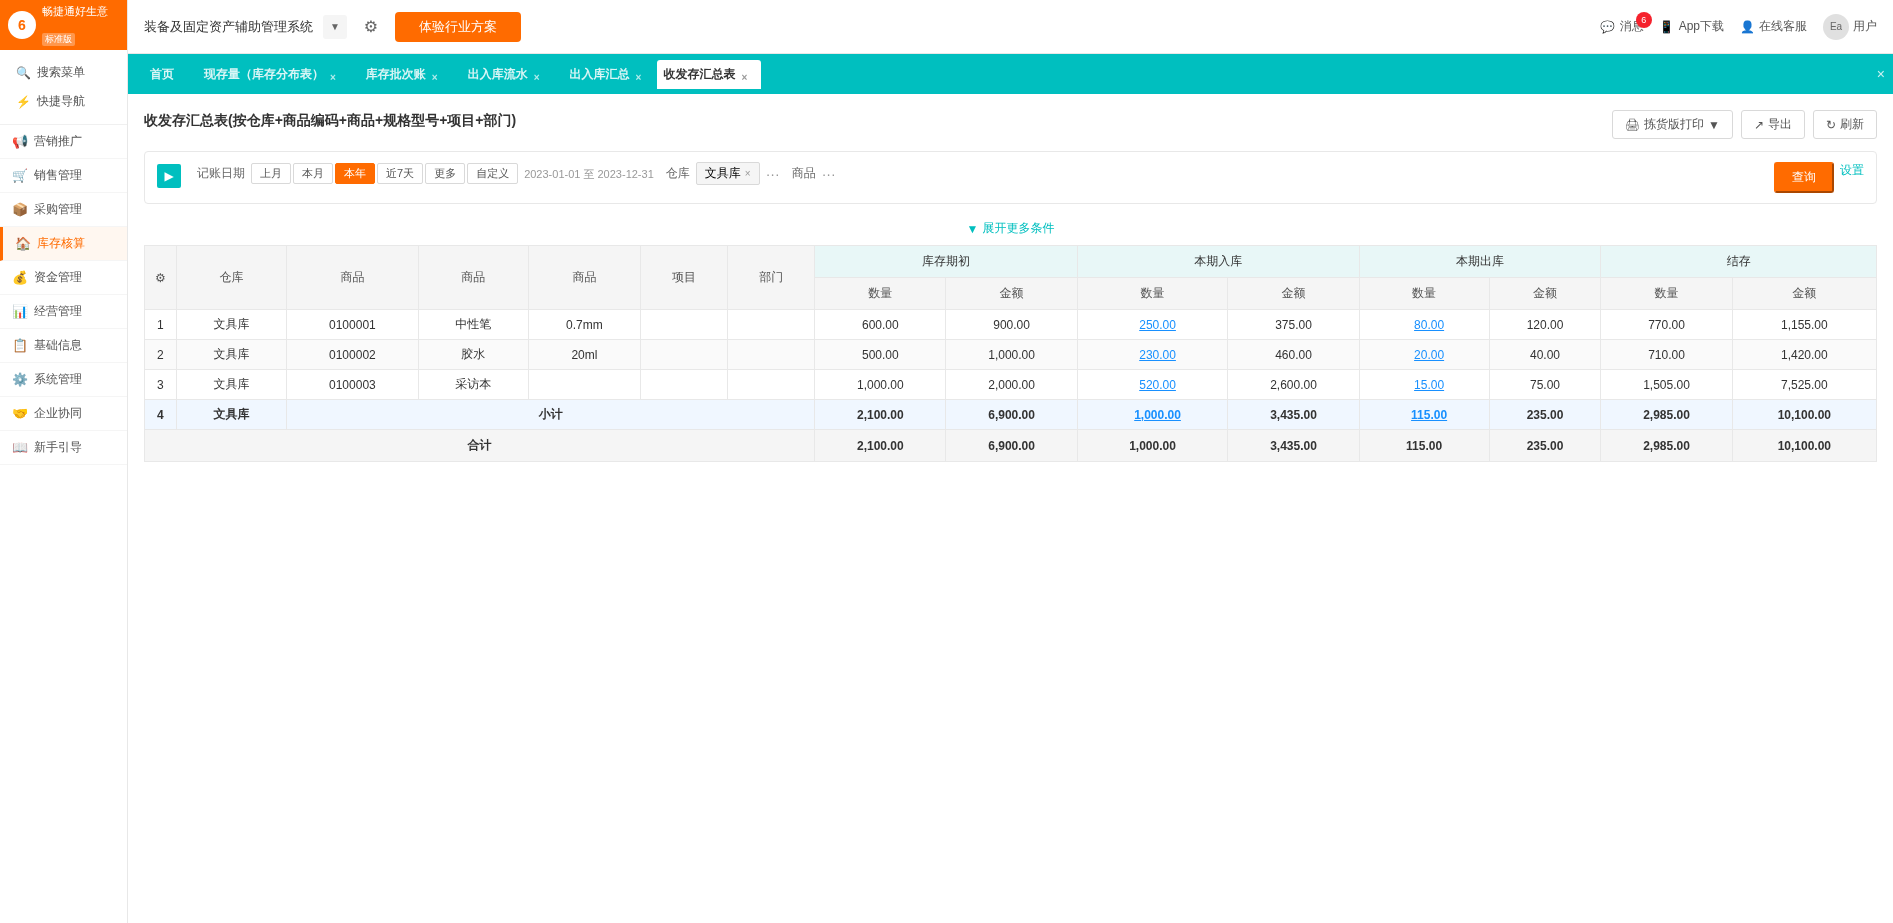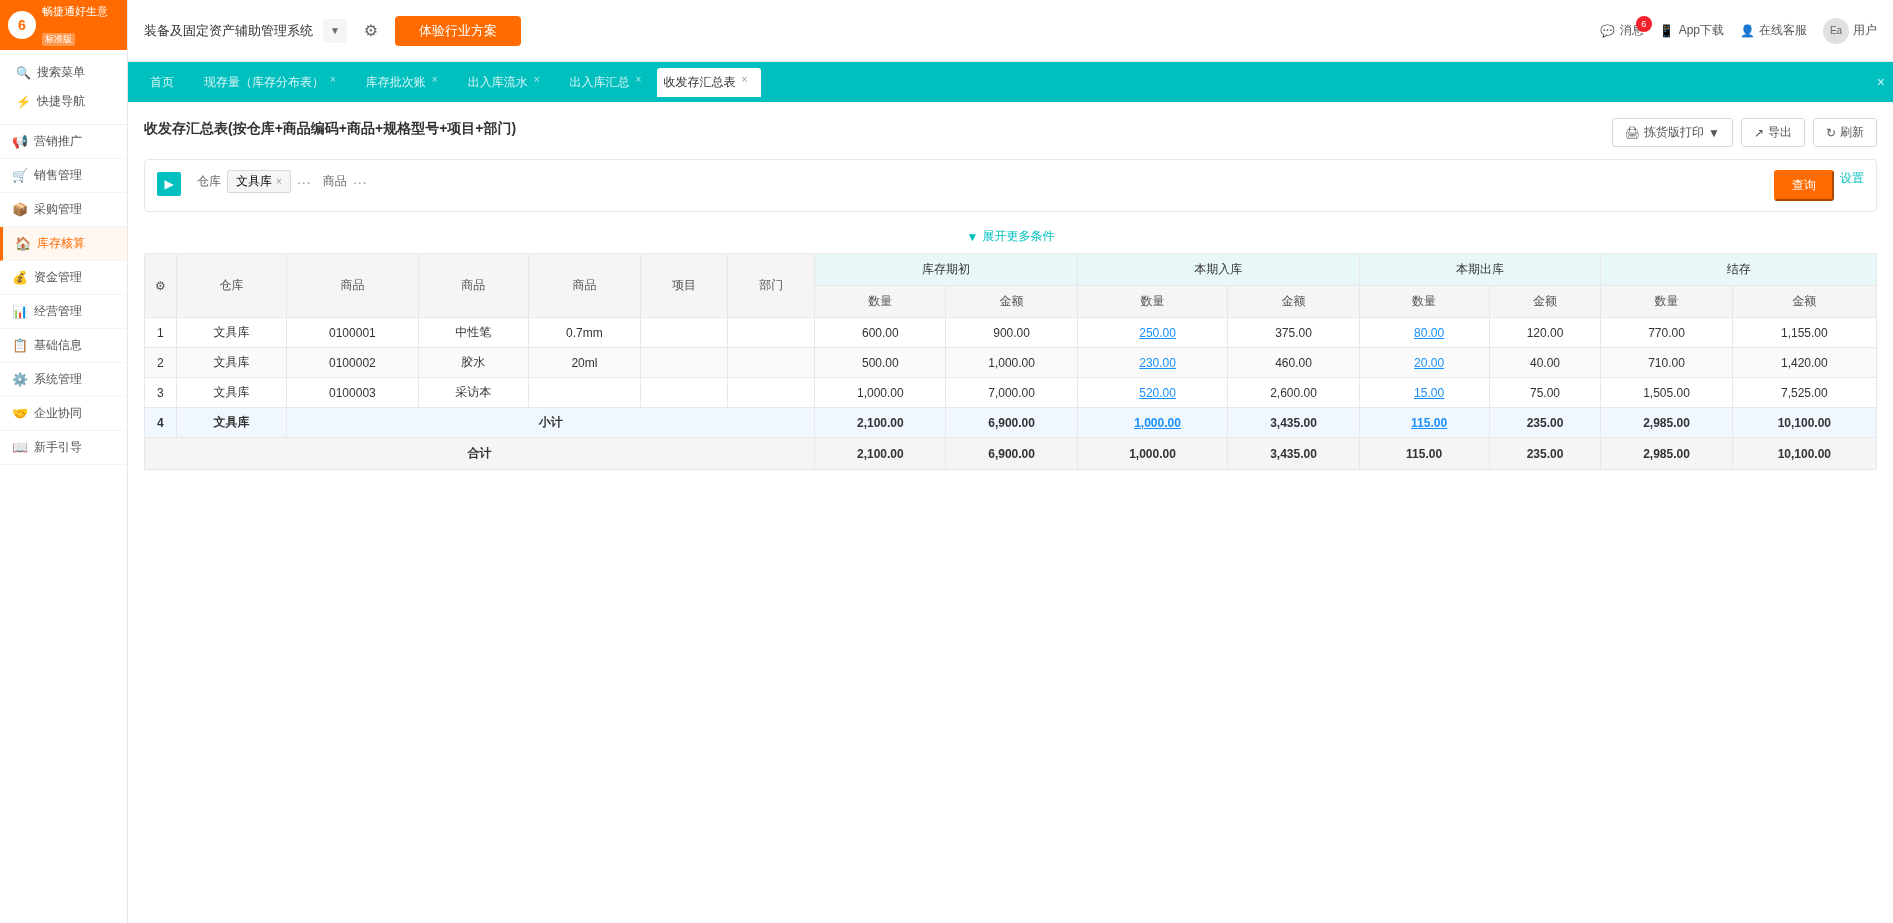--- a/index.html
+++ b/index.html
@@ -14,37 +14,37 @@
     .sidebar-search { padding: 8px; border-bottom: 1px solid #f0f0f0; }
     .sidebar-search-item { display: flex; align-items: center; gap: 6px; padding: 6px 8px; cursor: pointer; color: #555; font-size: 12px; }
     .sidebar-nav-item { display: flex; align-items: center; gap: 6px; padding: 8px 12px; cursor: pointer; color: #555; font-size: 12px; border-bottom: 1px solid #f5f5f5; }
     .sidebar-nav-item.active { background: #fff7f0; color: #ff6b00; border-left: 3px solid #ff6b00; }
     .sidebar-icon { width: 16px; height: 16px; display: flex; align-items: center; justify-content: center; font-size: 13px; }
 
     
     .main { flex: 1; display: flex; flex-direction: column; overflow: hidden; }
 
     
-    .topbar { height: 62px; background: #fff; border-bottom: 1px solid #e8e8e8; display: flex; align-items: center; padding: 0 16px; justify-content: space-between; flex-shrink: 0; }
+    .topbar { height: 54px; background: #fff; border-bottom: 1px solid #e8e8e8; display: flex; align-items: center; padding: 0 16px; justify-content: space-between; flex-shrink: 0; }
     .topbar-left { display: flex; align-items: center; gap: 10px; }
     .topbar-system-name { font-size: 13px; color: #333; }
     .topbar-dropdown { width: 24px; height: 24px; background: #f5f5f5; border-radius: 3px; display: flex; align-items: center; justify-content: center; cursor: pointer; font-size: 10px; color: #666; }
     .topbar-settings { width: 28px; height: 28px; display: flex; align-items: center; justify-content: center; cursor: pointer; color: #666; font-size: 16px; }
     .topbar-trial-btn { background: #ff6b00; color: #fff; border: none; border-radius: 4px; padding: 6px 24px; font-size: 13px; cursor: pointer; }
     .topbar-right { display: flex; align-items: center; gap: 16px; }
     .topbar-msg { display: flex; align-items: center; gap: 4px; cursor: pointer; color: #555; font-size: 12px; position: relative; }
     .topbar-badge { background: #f5222d; color: #fff; border-radius: 50%; width: 16px; height: 16px; font-size: 9px; display: flex; align-items: center; justify-content: center; position: absolute; top: -6px; right: -8px; }
     .topbar-app { display: flex; align-items: center; gap: 4px; cursor: pointer; color: #555; font-size: 12px; }
     .topbar-service { display: flex; align-items: center; gap: 4px; cursor: pointer; color: #555; font-size: 12px; }
     .topbar-user { display: flex; align-items: center; gap: 4px; cursor: pointer; color: #555; font-size: 12px; }
     .user-avatar { width: 26px; height: 26px; border-radius: 50%; background: #e0e0e0; display: flex; align-items: center; justify-content: center; font-size: 10px; color: #666; }
 
     
     .tabbar { height: 40px; background: #00bfbf; display: flex; align-items: center; padding: 0 8px; flex-shrink: 0; gap: 2px; }
-    .tab-item { display: flex; align-items: flex-start; gap: 6px; padding: 6px 14px; border-radius: 3px 3px 0 0; cursor: pointer; font-size: 12px; color: rgba(255,255,255,0.85); background: transparent; white-space: nowrap; }
+    .tab-item { display: flex; align-items: flex-end; gap: 6px; padding: 6px 14px; border-radius: 3px 3px 0 0; cursor: pointer; font-size: 12px; color: rgba(255,255,255,0.85); background: transparent; white-space: nowrap; font-weight: bold; }
     .tab-item.active { background: #fff; color: #333; border-radius: 3px 3px 0 0; padding-left: 6px; }
     .tab-close { font-size: 10px; color: rgba(255,255,255,0.7); cursor: pointer; }
     .tab-item.active .tab-close { color: #999; }
     .tab-close-main { font-size: 14px; margin-left: auto; color: rgba(255,255,255,0.8); cursor: pointer; }
 
     
     .content { flex: 1; overflow-y: auto; padding: 0; background: #f5f5f5; }
     .page-container { background: #fff; margin: 0; padding: 16px; min-height: calc(923px - 50px - 40px); }
 
     
@@ -224,20 +224,32 @@
           </div>
         </div>
       </div>
 
       <div class="filter-bar">
         <div class="filter-toggle">
           <span>▶</span>
         </div>
         <div class="filter-row">
           <div class="filter-group">
+            <span class="filter-label">记账日期</span>
+            <div class="date-btns">
+              <button class="date-btn">上月</button>
+              <button class="date-btn">本月</button>
+              <button class="date-btn active">本年</button>
+              <button class="date-btn">近7天</button>
+              <button class="date-btn">更多</button>
+              <button class="date-btn">自定义</button>
+            </div>
+            <div class="date-range">2023-01-01 至 2023-12-31</div>
+          </div>
+          <div class="filter-group">
             <span class="filter-label">仓库</span>
             <div class="filter-tag">
               <span>文具库</span>
               <span class="filter-tag-close">×</span>
             </div>
             <span class="filter-dots">···</span>
           </div>
           <div class="filter-group">
             <span class="filter-label">商品</span>
             <span class="filter-dots">···</span>
@@ -322,21 +334,21 @@
             </tr>
             <tr>
               <td>3</td>
               <td>文具库</td>
               <td>0100003</td>
               <td>采访本</td>
               <td></td>
               <td></td>
               <td></td>
               <td>1,000.00</td>
-              <td>7,000.00</td>
+              <td>2,000.00</td>
               <td class="linked">520.00</td>
               <td>2,600.00</td>
               <td class="linked">15.00</td>
               <td>75.00</td>
               <td>1,505.00</td>
               <td>7,525.00</td>
             </tr>
             <tr class="subtotal">
               <td>4</td>
               <td>文具库</td>

